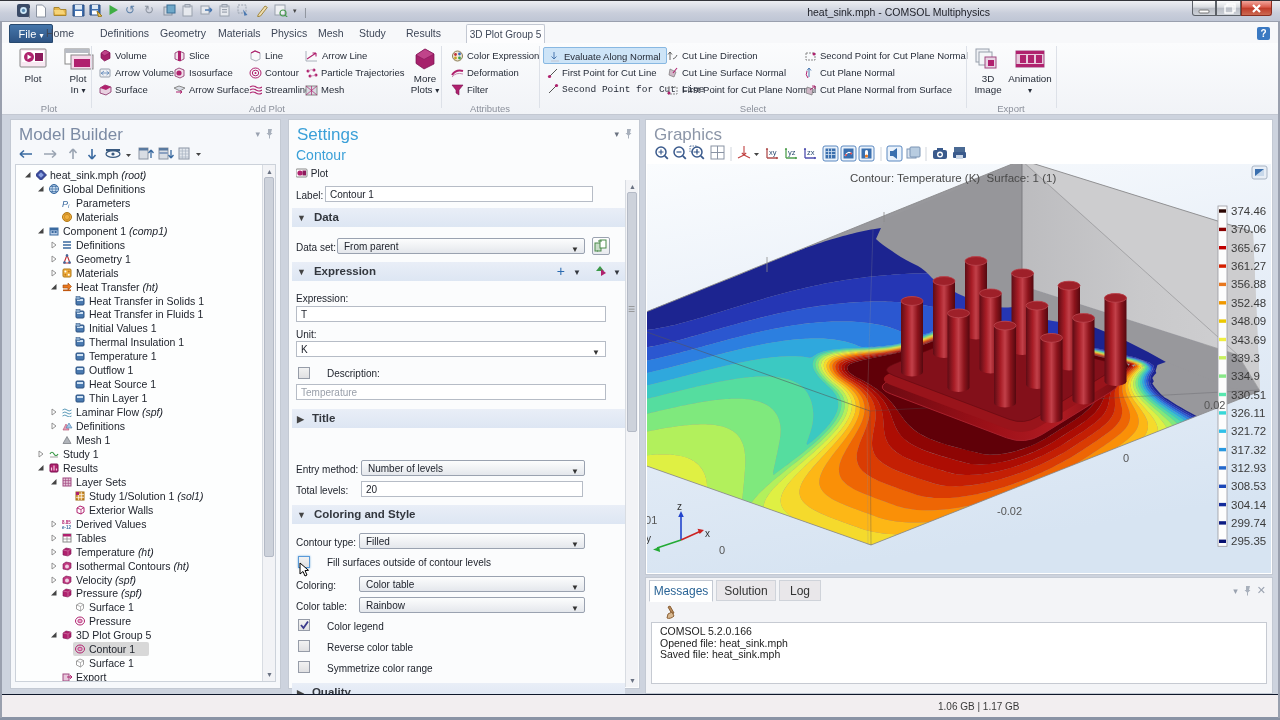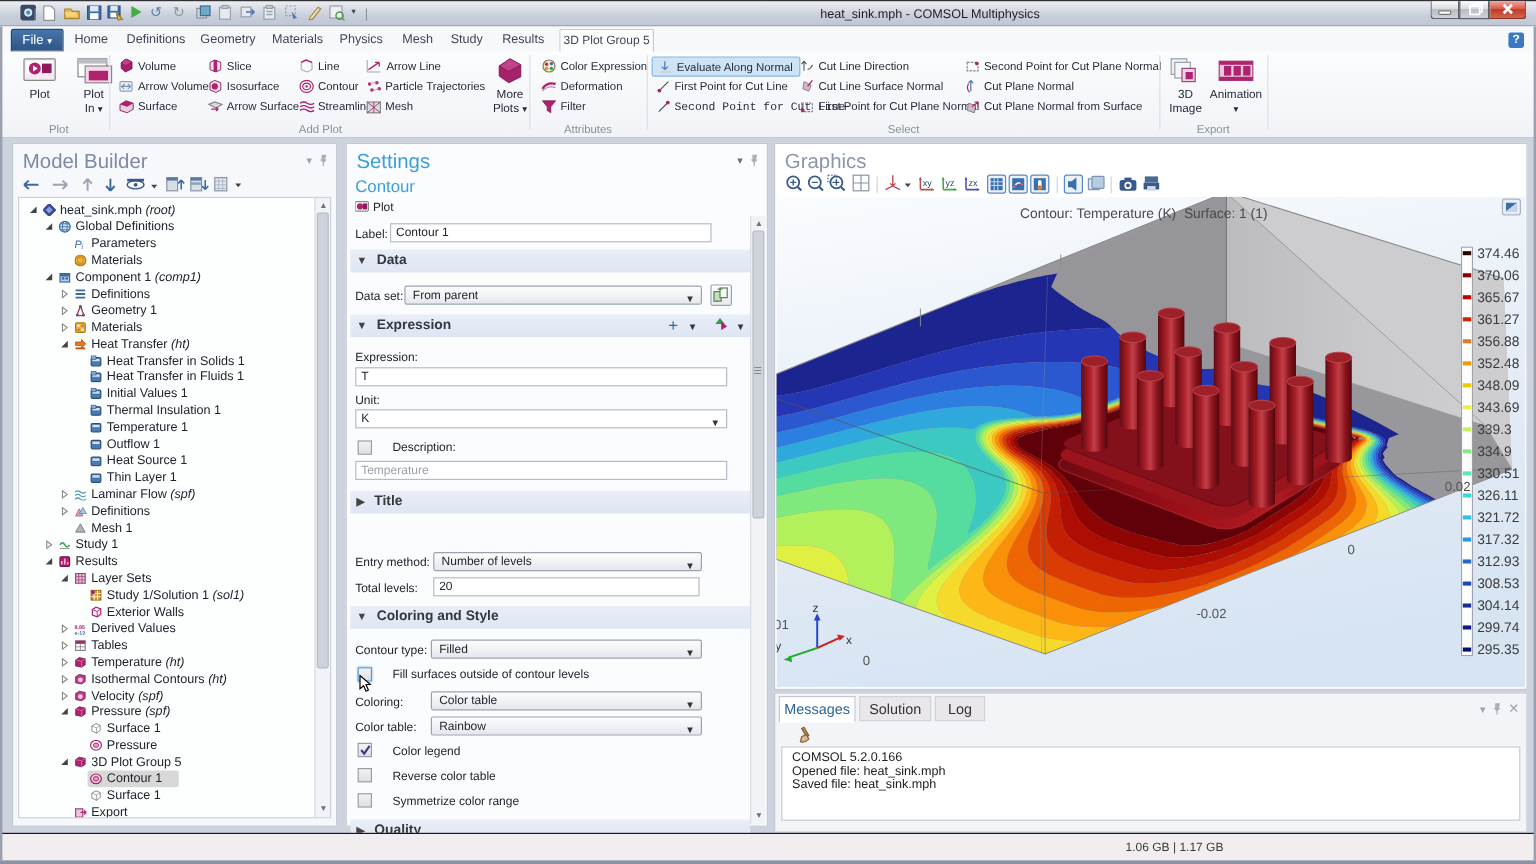--- a/index.html
+++ b/index.html
@@ -1,24 +1,24 @@
 <!DOCTYPE html>
 <html><head><meta charset="utf-8"><style>
 *{margin:0;padding:0;box-sizing:border-box}
 html,body{width:1280px;height:720px;overflow:hidden;font-family:"Liberation Sans",sans-serif;background:#cdd3de}
 
 #titlebar{position:absolute;left:0;top:0;width:1280px;height:22px;background:linear-gradient(#eceef2,#c9cedb 60%,#bfc6d5);border-top:1px solid #33343a;border-bottom:1px solid #9aa0ae}
 #titlebar .qicon{position:absolute;top:3px;font-size:11px;line-height:14px}
-#wtitle{position:absolute;top:5px;left:560px;width:430px;text-align:center;font-size:10.5px;color:#1c1e26}
+#wtitle{position:absolute;top:5px;left:560px;width:430px;text-align:right;font-size:10.5px;color:#1c1e26}
 .winbtn{position:absolute;top:0;height:15px;border:1px solid #5c6168;border-top:none;background:linear-gradient(#fdfdfd,#d8dbe0 45%,#b8bcc4 50%,#cdd1d8);color:#333}
 #btnclose{background:linear-gradient(#f2a59b,#d95a4a 45%,#c03a28 50%,#cc6a52);border-color:#8c2e20}
 
 #ribbon{position:absolute;left:0;top:22px;width:1280px;height:93px;background:#f7f8fa;border-bottom:1px solid #c3c8d2}
 #tabrow{position:absolute;left:0;top:2px;width:1280px;height:19px}
-.rtab{position:absolute;top:0;height:19px;font-size:10.5px;color:#3e4758;text-align:center;line-height:19px}
+.rtab{position:absolute;top:0;height:19px;font-size:10.5px;color:#3e4758;text-align:left;line-height:19px}
 #filetab{position:absolute;left:9px;top:0;width:44px;height:19px;background:linear-gradient(#4576ab,#2e5484);border:1px solid #27496f;color:#fff;font-size:11px;text-align:center;line-height:18px;border-radius:2px 2px 0 0}
 #activetab{position:absolute;top:0;height:20px;background:#fdfdfe;border:1px solid #c3c8d2;border-bottom:none;font-size:10px;color:#3e4758;text-align:center;line-height:19px;border-radius:2px 2px 0 0}
 #ribbonpanel{position:absolute;left:0;top:21px;width:1280px;height:71px;background:linear-gradient(#fbfcfd,#f1f3f7)}
 .rsep{position:absolute;top:3px;height:62px;width:1px;background:#dde1e8}
 .rgrouplabel{position:absolute;top:60px;font-size:9.5px;color:#8a8f9a;text-align:center}
 .rbtn-small{position:absolute;height:17px;font-size:9.5px;color:#262c38;line-height:17px;white-space:nowrap}
 .rbtn-small .ric{display:inline-block;vertical-align:-3px;margin-right:3px}
 .rbig{position:absolute;top:2px;width:46px;text-align:center;font-size:9.8px;color:#262c38;line-height:11px}
 .evhl{background:#cde4f7;border:1px solid #88b8e2;border-radius:2px}
 

